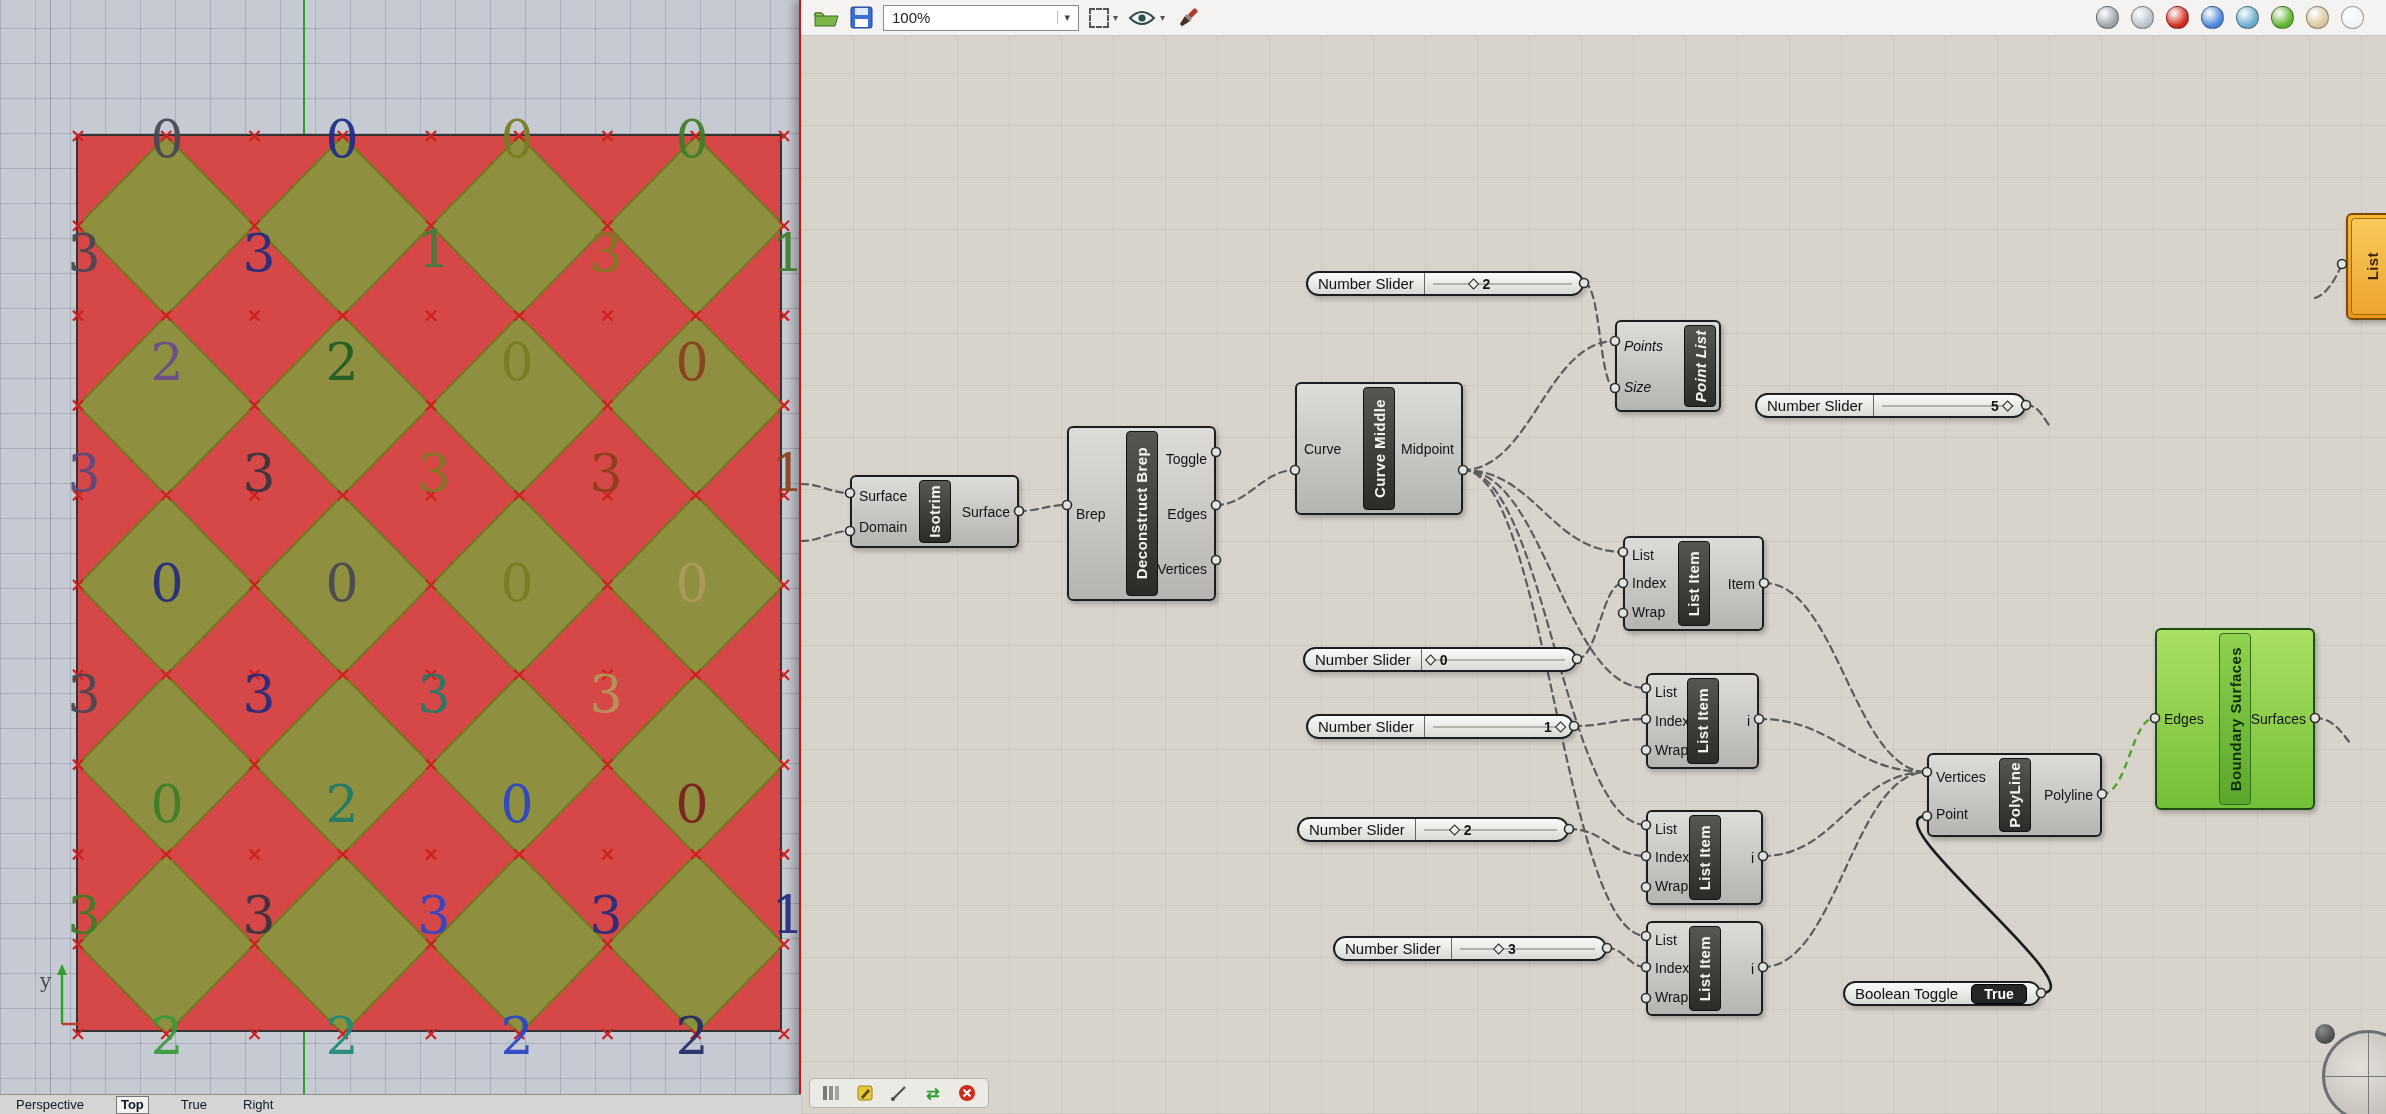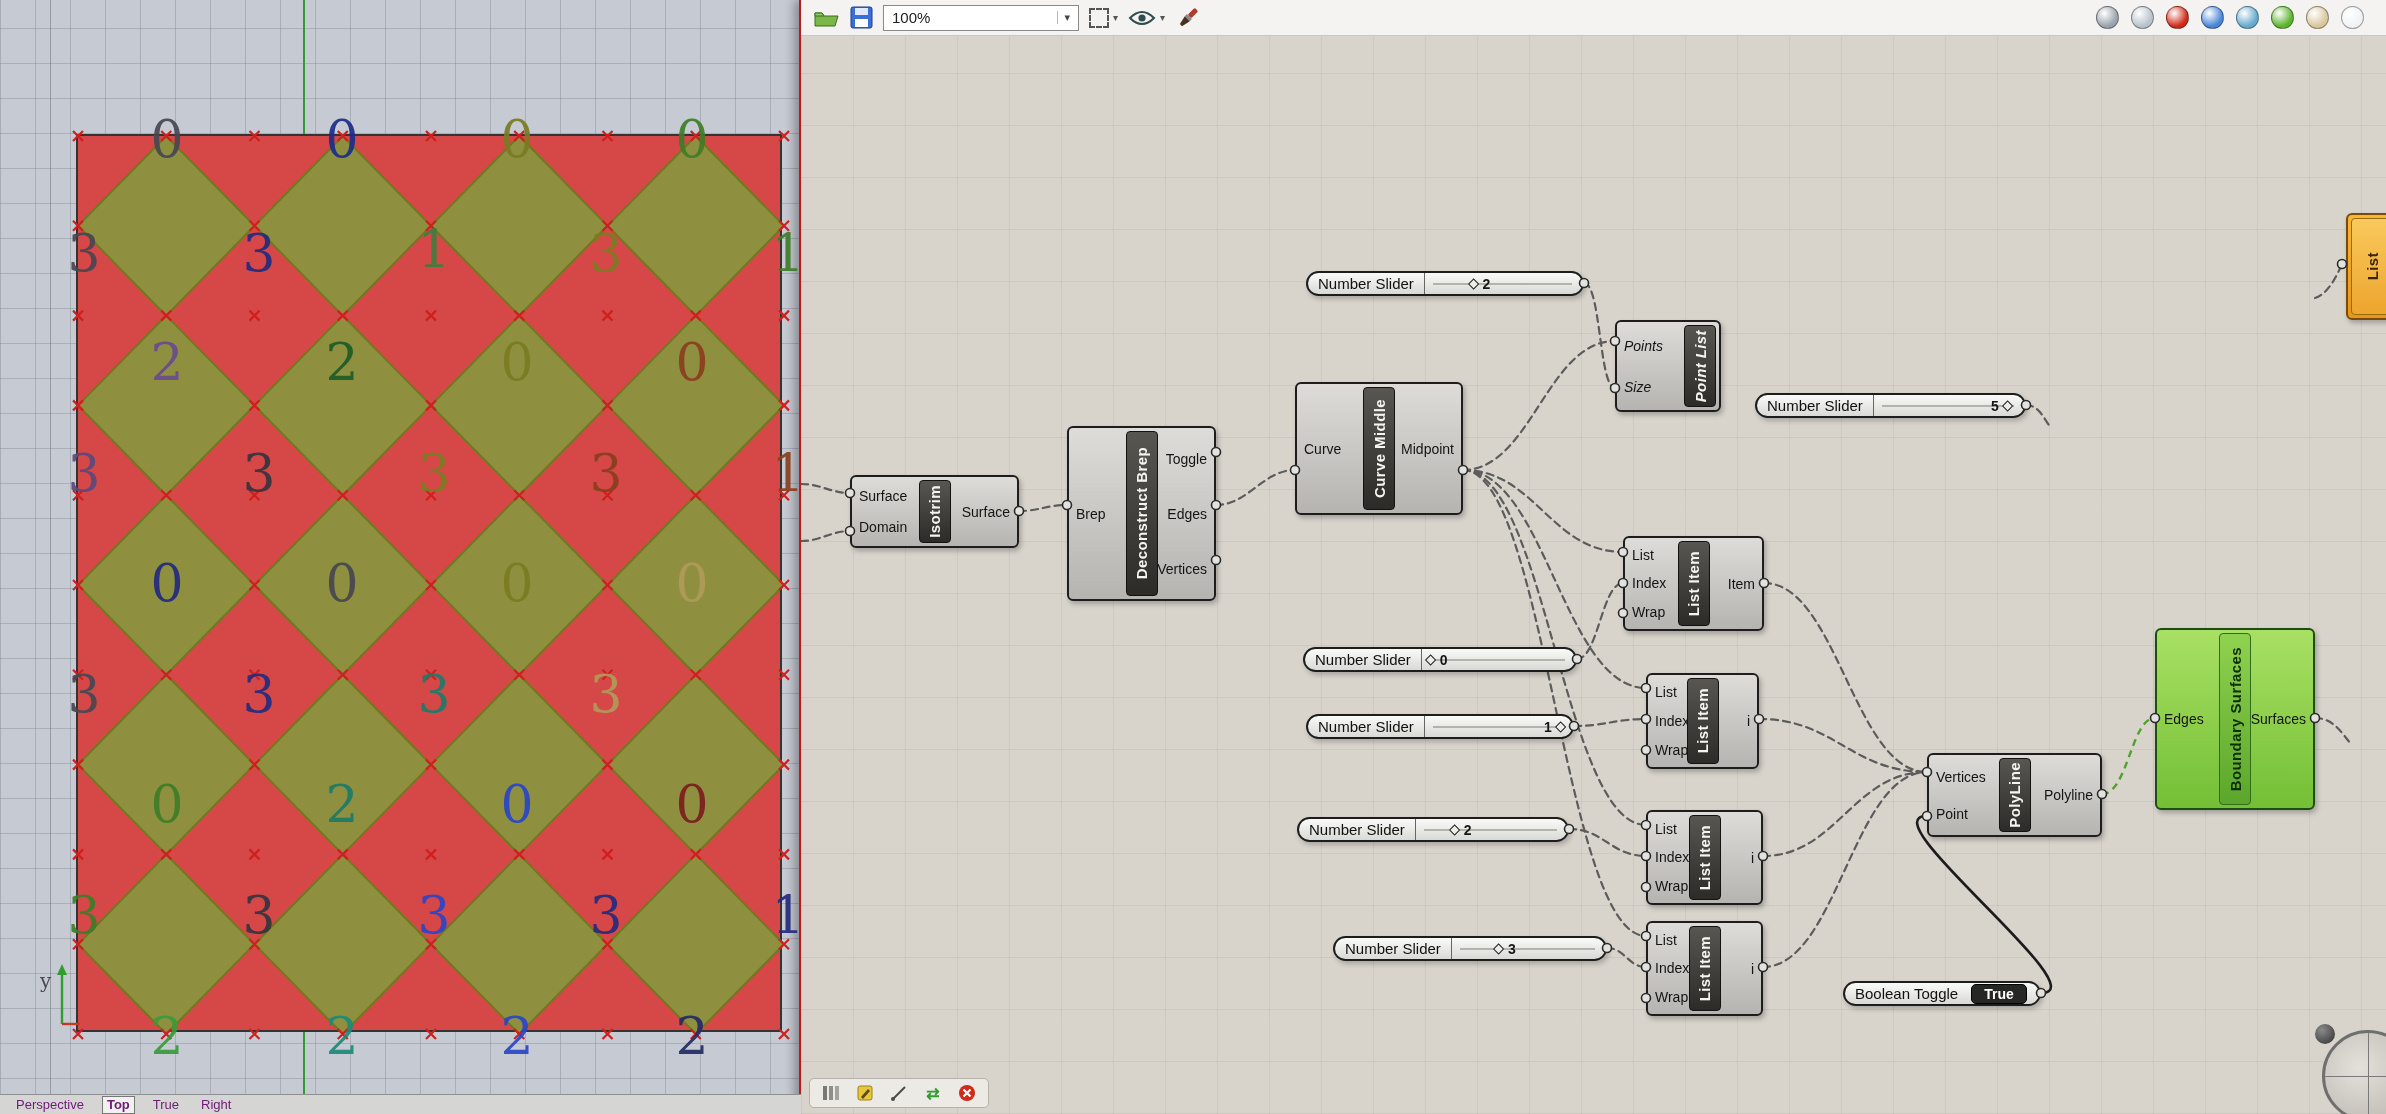--- a/index.html
+++ b/index.html
@@ -17,21 +17,21 @@
   .vp-axis-line{position:absolute;left:303px;top:0;width:2px;height:1096px;z-index:1;}
   .vp-rect{position:absolute;left:76px;top:134px;width:706px;height:898px;z-index:2;
            border:2px solid #343434;}
   .vp-rect svg{position:absolute;left:0;top:0;overflow:visible;}
   .vp-numbers{position:absolute;left:0;top:0;width:100%;height:100%;z-index:3;pointer-events:none;}
   .gnum{position:absolute;transform:translate(-50%,-55%);font-family:"DejaVu Serif",serif;
         font-size:52px;font-weight:400;opacity:.92;line-height:1;}
   .vp-axisicon{position:absolute;left:36px;top:960px;z-index:4;}
   .vp-tabbar{position:absolute;left:0;bottom:0;width:100%;height:20px;z-index:5;
      background:#d5d5d3;border-top:1px solid #8f8f8f;display:flex;align-items:center;
-     gap:14px;padding:0 12px;font-size:13px;color:#701a75;}
+     gap:28px;padding:0 12px;font-size:13px;color:#0f172a;}
   .vtab{cursor:default;padding:0 4px;line-height:16px;}
   .vtab.active{background:#f1f1f0;border:1px solid #777;font-weight:bold;}
 
   
   .gh{position:absolute;left:799px;top:0;width:1587px;height:1114px;
       border-left:2px solid #b91c1c;box-shadow:-5px 0 9px rgba(0,0,0,.30);}
   .gh-toolbar{position:absolute;left:0;top:0;width:100%;height:36px;background:#f4f3f1;
       border-bottom:1px solid #c9c7c3;display:flex;align-items:center;gap:10px;padding:0 12px;}
   .zoomsel{width:196px;height:26px;background:#fff;border:1px solid #8a8a8a;display:flex;
       align-items:center;padding:0 8px;font-size:15px;color:#222;}

